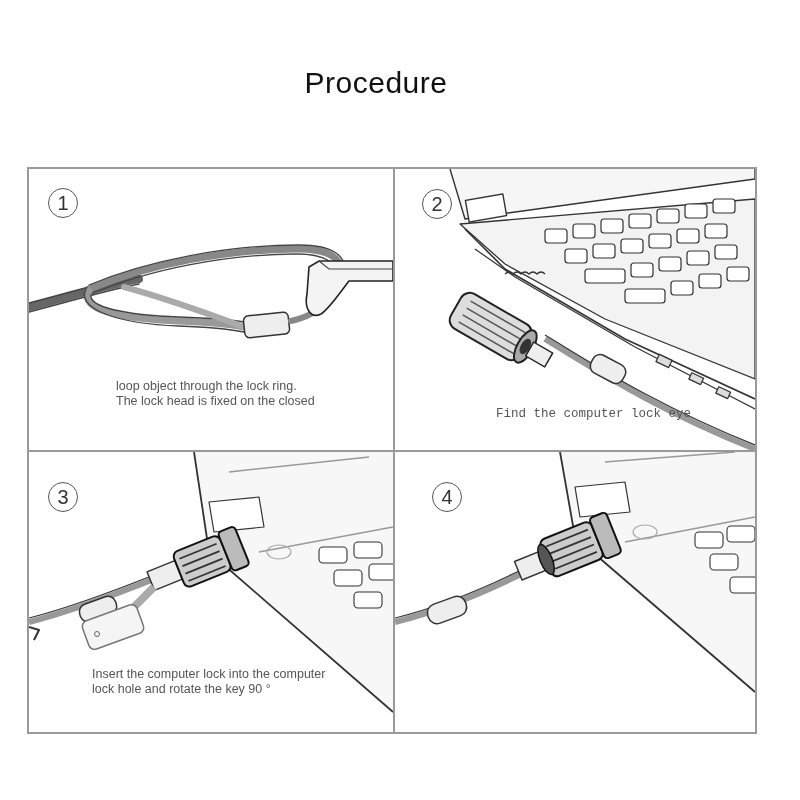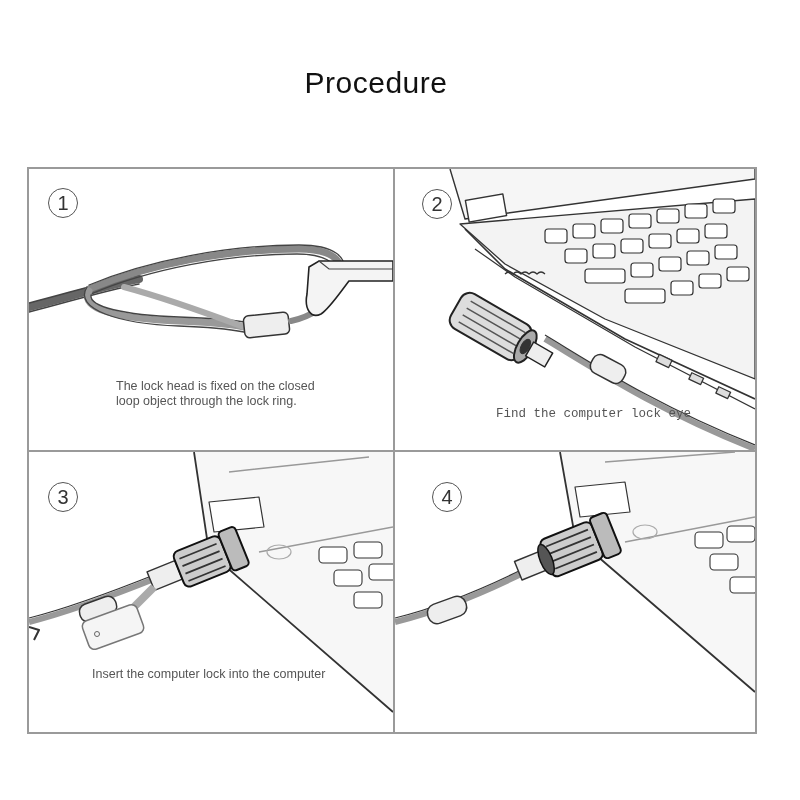--- a/index.html
+++ b/index.html
@@ -45,22 +45,22 @@
         <rect x="215" y="145" width="45" height="22" rx="5" transform="rotate(-6 237 156)" fill="#eee" stroke="#333" stroke-width="1.5"></rect>
 
         <path d="M262 152 C280 148 295 140 300 125" stroke-width="6" stroke="#888"></path>
 
         <path d="M280 98 L290 92 L364 92 L364 112 L320 112 C310 125 300 140 292 145 C282 150 275 140 278 125 Z" fill="#f4f4f4" stroke="#222" stroke-width="1.6"></path>
         <path d="M290 92 L300 100 L364 100" stroke-width="1.2"></path>
       </g>
     </svg>
     <div class="step-num" style="left:19px; top:19px;">1</div>
     <div class="caption" style="left:87px; top:210px;">
+      <div>loop object through the lock ring.</div>
       <div>The lock head is fixed on the closed</div>
-      <div>loop object through the lock ring.</div>
     </div>
   </div>
 
   <div class="panel p2">
     <svg class="art" width="360" height="281" viewBox="0 0 360 281">
       <g fill="none" stroke="#333" stroke-linejoin="round">
 
         <path d="M55 0 L70 50 L360 10 L360 0" fill="#f6f6f6" stroke-width="1.4"></path>
         <rect x="72" y="28" width="38" height="22" transform="rotate(-10 91 39)" fill="#fff" stroke-width="1.4"></rect>
 
@@ -147,20 +147,21 @@
         </g>
 
         <path d="M125 135 L100 160" stroke="#aaa" stroke-width="8"></path>
         <rect x="55" y="160" width="58" height="30" rx="6" transform="rotate(-20 84 175)" fill="#f5f5f5" stroke="#777" stroke-width="1.5"></rect>
         <circle cx="68" cy="182" r="2.5" stroke="#666"></circle>
       </g>
     </svg>
     <div class="step-num" style="left:19px; top:30px;">3</div>
     <div class="caption" style="left:63px; top:215px;">
       <div>Insert the computer lock into the computer</div>
+      <div>lock hole and rotate the key 90 °</div>
     </div>
   </div>
 
   <div class="panel p4">
     <svg class="art" width="360" height="280" viewBox="0 0 360 280">
       <g fill="none" stroke="#333" stroke-linejoin="round">
 
         <path d="M165 0 L180 85 L360 240 L360 0 Z" fill="#f7f7f7" stroke="none"></path>
         <path d="M165 0 L180 85 L360 240" stroke-width="1.8"></path>
         <path d="M180 35 L230 30 L235 60 L185 65 Z" fill="#fff" stroke-width="1.2"></path>

